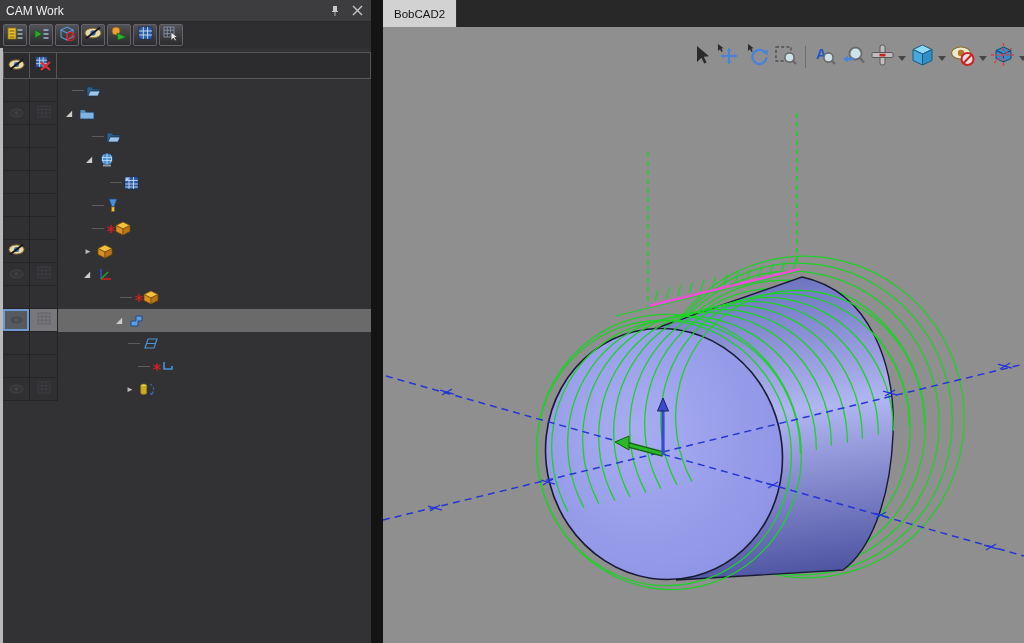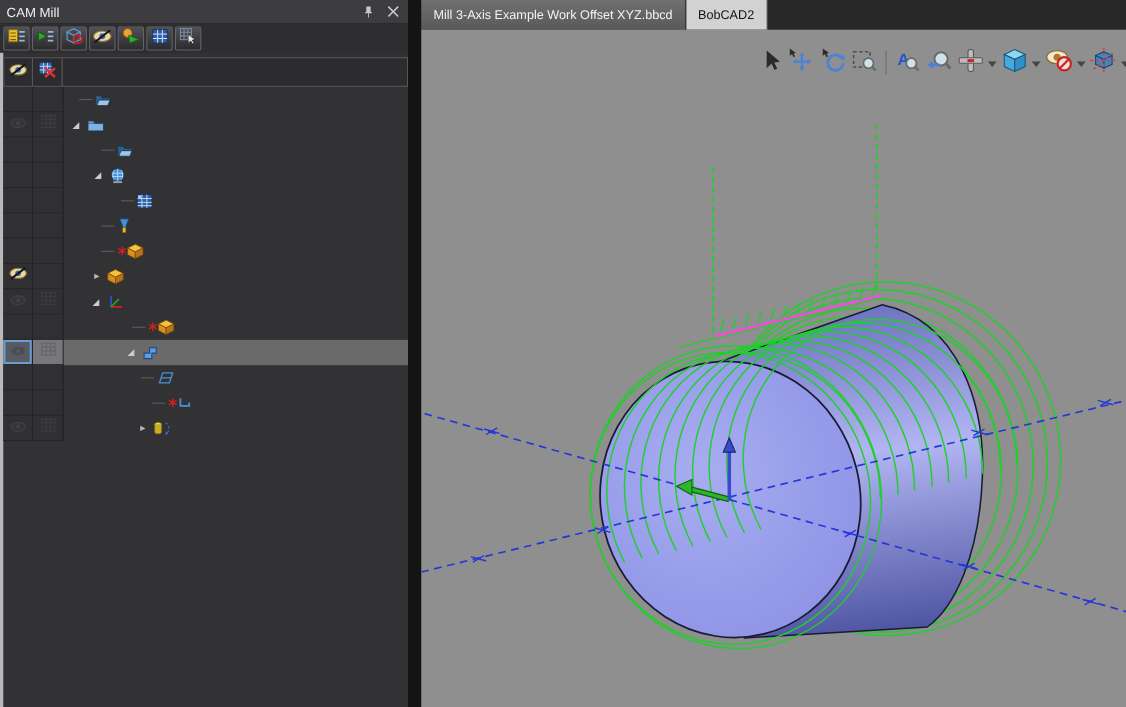--- a/index.html
+++ b/index.html
@@ -60,21 +60,21 @@
   .chev { width:0; height:0; border-left:4px solid transparent; border-right:4px solid transparent;
     border-top:5px solid #454545; margin-left:3px; margin-top:3px; }
 </style>
 </head>
 <body>
 
 <div class="app">
 
   <div class="panel">
     <div class="panel-titlebar">
-      <span class="panel-title">CAM Mill</span>
+      <span class="panel-title">CAM Work</span>
       <span id="winbtns" style="display: flex;">
           <span class="win-btn">
             <svg width="12" height="12" viewBox="0 0 12 12">
               <path d="M4 1h4v5H4z M3 6h6v1H3z M5.6 7h.8v4h-.8z" fill="#c8c8c8"></path>
             </svg>
           </span>
           <span class="win-btn">
             <svg width="11" height="11" viewBox="0 0 11 11">
               <path d="M1 1 L10 10 M10 1 L1 10" stroke="#c8c8c8" stroke-width="1.4"></path>
             </svg>
@@ -412,23 +412,20 @@
             </div>
           </div>
         </div>
     </div>
   </div>
 
   <div class="splitter"></div>
 
   <div class="viewport">
     <div class="tabstrip" id="tabstrip">
-        <div class="tab">
-          <span>Mill 3-Axis Example Work Offset XYZ.bbcd</span>
-        </div>
         <div class="tab active">
           <span>BobCAD2</span>
         </div>
       </div>
     <div class="canvas">
       <svg class="scene-svg" id="scene" width="641" height="616" viewBox="383 27 641 616">
           <defs>
             <radialGradient id="gFace" cx="42%" cy="38%" r="75%">
               <stop offset="0%" stop-color="#a8adf1"></stop>
               <stop offset="100%" stop-color="#8b90e4"></stop>

